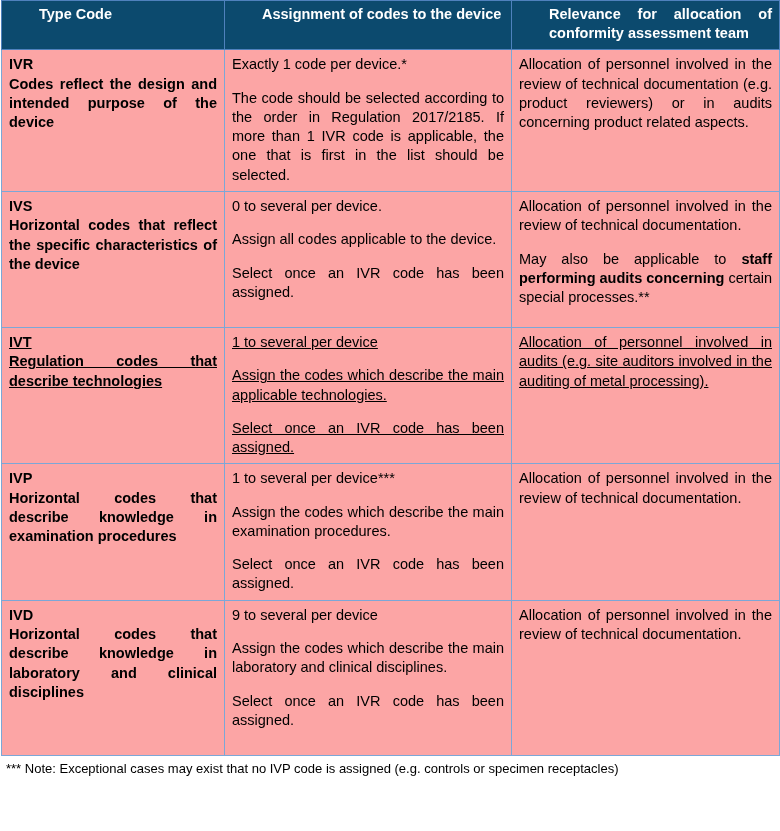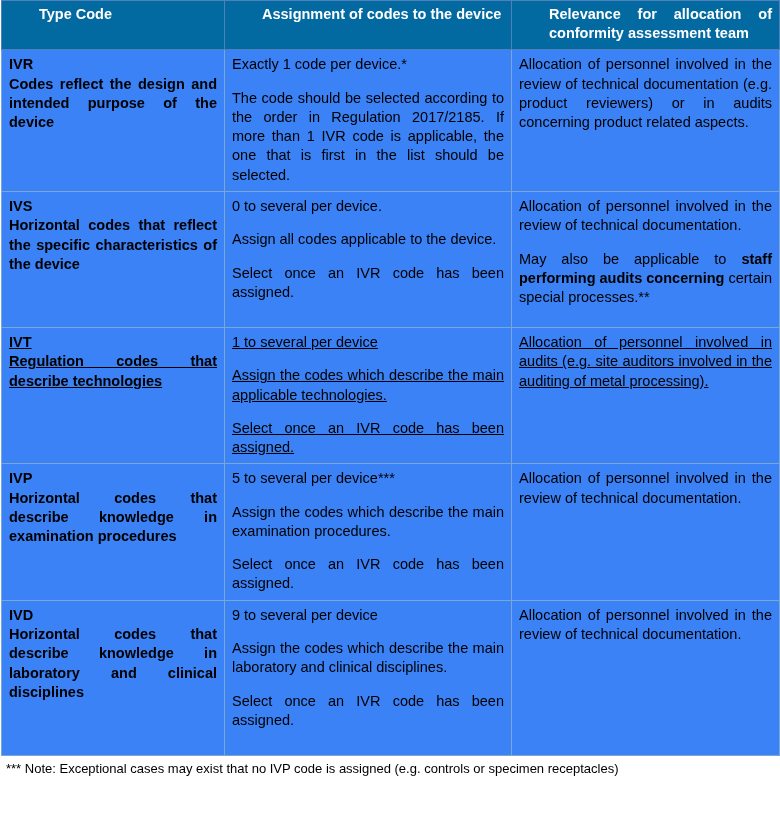--- a/index.html
+++ b/index.html
@@ -35,41 +35,41 @@
 
   table.codes-table th,
   table.codes-table td {
     border: 1px solid #7BA7D7;
     vertical-align: top;
     padding: 5px 7px 6px 7px;
     box-sizing: border-box;
   }
 
   table.codes-table thead th {
-    background: #0369a1;
+    background: #0c4a6e;
     color: #ffffff;
     font-weight: bold;
     font-size: 14.5px;
     line-height: 1.32;
     text-align: justify;
     text-align-last: left;
     border-color: #4F81BD;
     border-bottom-color: #4F81BD;
     height: 40px;
     padding-top: 4px;
     padding-left: 37px;
   }
   table.codes-table thead th.first-head {
     text-align: left;
   }
 
   table.codes-table tbody td {
     font-size: 14.5px;
     line-height: 1.33;
-    background: #3b82f6;
+    background: #fca5a5;
   }
 
   .code-name {
     font-weight: bold;
     display: block;
   }
   .code-desc {
     font-weight: bold;
     display: block;
     text-align: justify;
@@ -178,21 +178,21 @@
           <p class="tight">Allocation of personnel involved in audits (e.g. site auditors involved in the auditing of metal processing).</p>
         </td>
       </tr>
 
       <tr class="row-ivp">
         <td>
           <span class="code-name">IVP</span>
           <span class="code-desc">Horizontal codes that describe knowledge in examination procedures</span>
         </td>
         <td class="cell-just">
-          <p>5 to several per device***</p>
+          <p>1 to several per device***</p>
           <p>Assign the codes which describe the main examination procedures.</p>
           <p class="tight">Select once an IVR code has been assigned.</p>
         </td>
         <td class="cell-just">
           <p class="tight">Allocation of personnel involved in the review of technical documentation.</p>
         </td>
       </tr>
 
       <tr class="row-ivd">
         <td>

